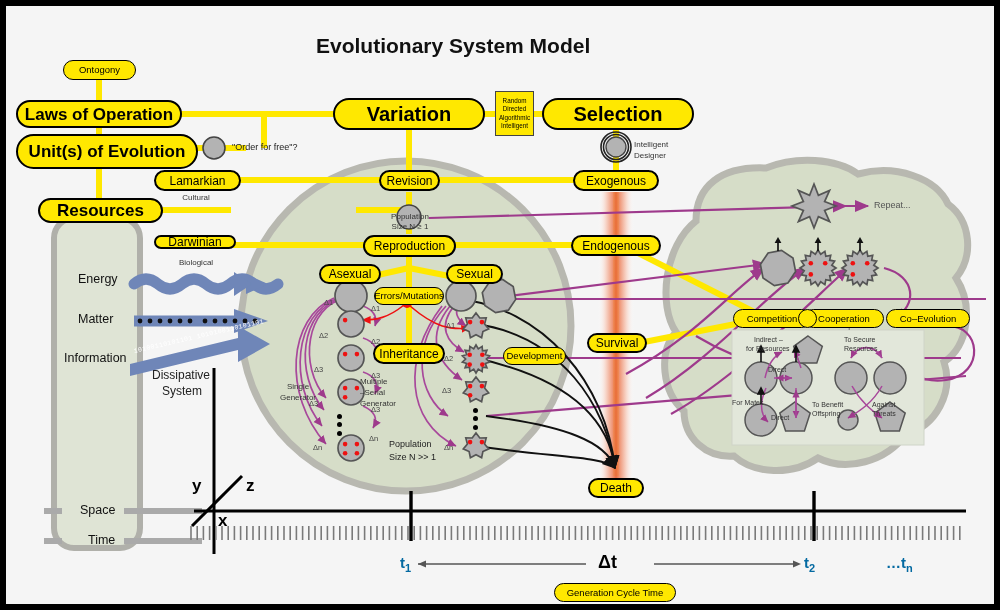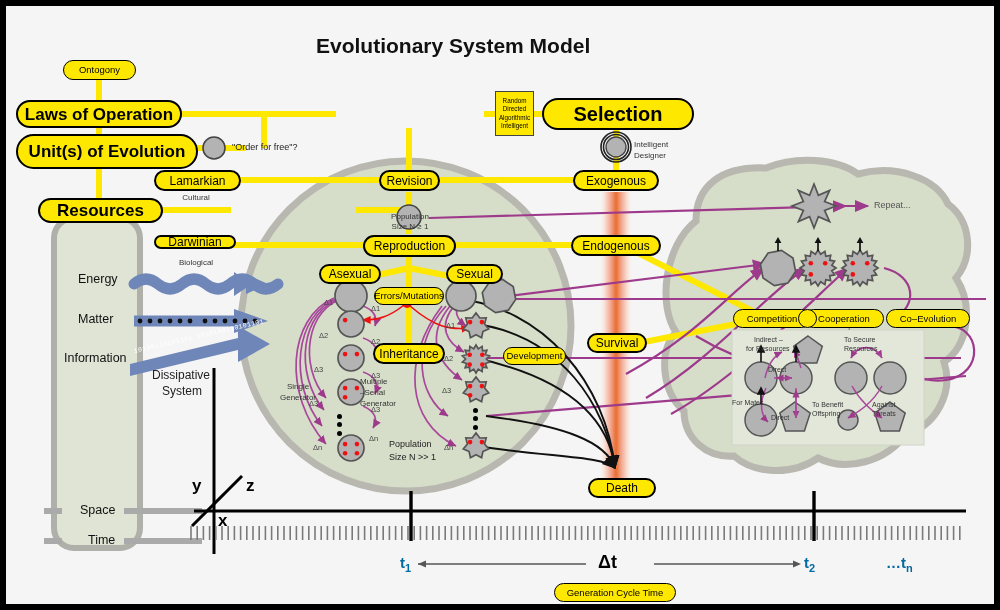--- a/index.html
+++ b/index.html
@@ -434,20 +434,21 @@
   <div class="pill lg" style="left:10px;top:94px;width:166px;height:28px;">Laws of Operation</div>
   <div class="pill lg" style="left:10px;top:128px;width:182px;height:35px;">Unit(s) of Evolution</div>
   <div class="cap2" style="left:226px;top:136px;">"Order for free"?</div>
   <div class="pill lg" style="left:32px;top:192px;width:125px;height:25px;">Resources</div>
 
   <div class="pill md" style="left:148px;top:164px;width:87px;height:21px;">Lamarkian</div>
   <div class="cap" style="left:168px;top:187px;width:44px;">Cultural</div>
   <div class="pill md" style="left:148px;top:229px;width:82px;height:14px;">Darwinian</div>
   <div class="cap" style="left:166px;top:252px;width:48px;">Biological</div>
 
+  <div class="pill xl" style="left:327px;top:92px;width:152px;height:32px;">Variation</div>
   <div class="tinybox" style="left:489px;top:85px;width:39px;height:45px;">
     <span>Random</span>
     <span>Directed</span>
     <span>Algorithmic</span>
     <span>Intelligent</span>
   </div>
   <div class="pill xl" style="left:536px;top:92px;width:152px;height:32px;">Selection</div>
   <div class="cap" style="left:628px;top:134px;">Intelligent</div>
   <div class="cap" style="left:628px;top:145px;">Designer</div>
 
@@ -476,21 +477,21 @@
   </div>
   <div class="dots3" style="left:467px;top:398px;">
     <i></i>
       <i></i>
       <i></i>
   </div>
 
   <div class="pill md" style="left:567px;top:164px;width:86px;height:21px;">Exogenous</div>
   <div class="pill md" style="left:565px;top:229px;width:90px;height:21px;">Endogenous</div>
   <div class="pill md" style="left:581px;top:327px;width:60px;height:20px;">Survival</div>
-  <div class="pill md" style="left:582px;top:472px;width:68px;height:20px;">Death</div>
+  <div class="pill md" style="left:582px;top:472px;width:56px;height:20px;">Death</div>
 
   <div class="cap2" style="left:868px;top:194px;color:#555;">Repeat...</div>
   <div class="cap2" style="left:832px;top:315px;color:#555;font-size:8px;">Repeat...</div>
   <div class="pill sm" style="left:727px;top:303px;width:78px;height:19px;">Competition</div>
   <div class="pill sm" style="left:798px;top:303px;width:80px;height:19px;">Cooperation</div>
   <div class="pill sm" style="left:880px;top:303px;width:84px;height:19px;">Co–Evolution</div>
   <div class="pill sm" style="left:792px;top:303px;width:19px;height:19px;"></div>
 
   <div class="cap" style="left:748px;top:330px;font-size:7px;">Indirect –</div>
   <div class="cap" style="left:740px;top:339px;font-size:7px;">for Resources</div>

